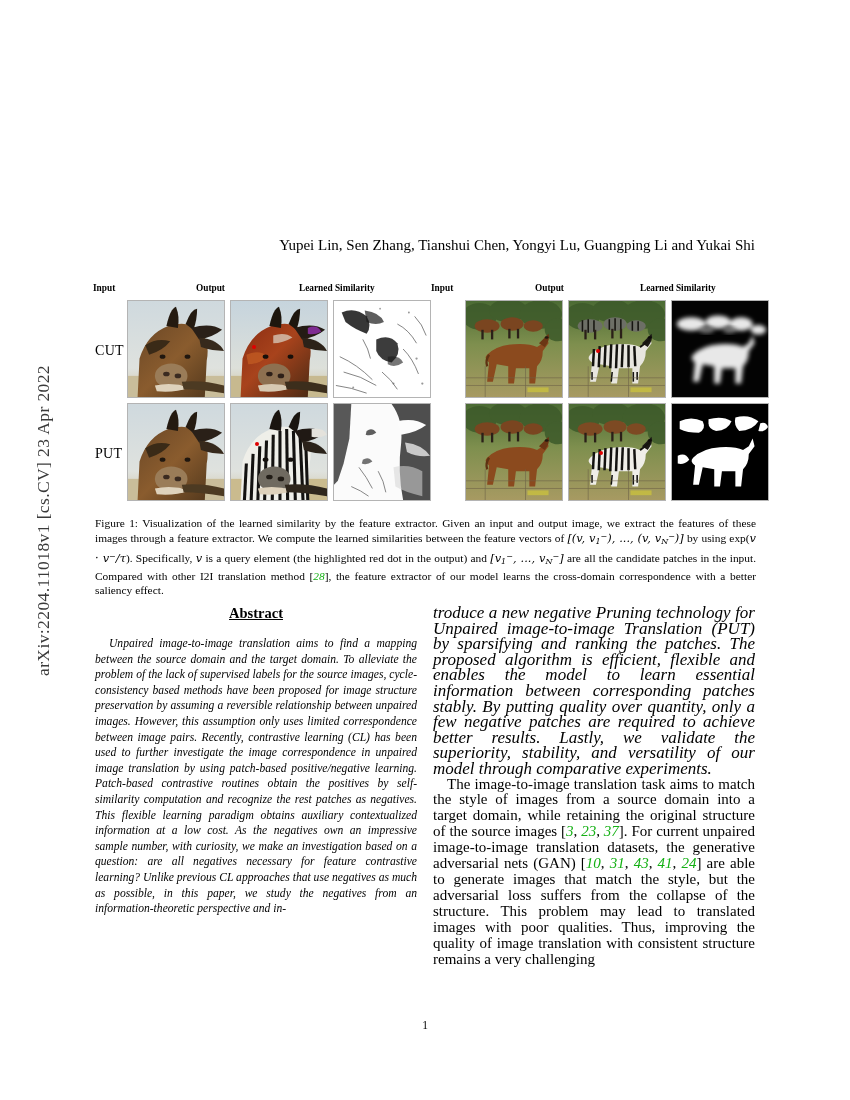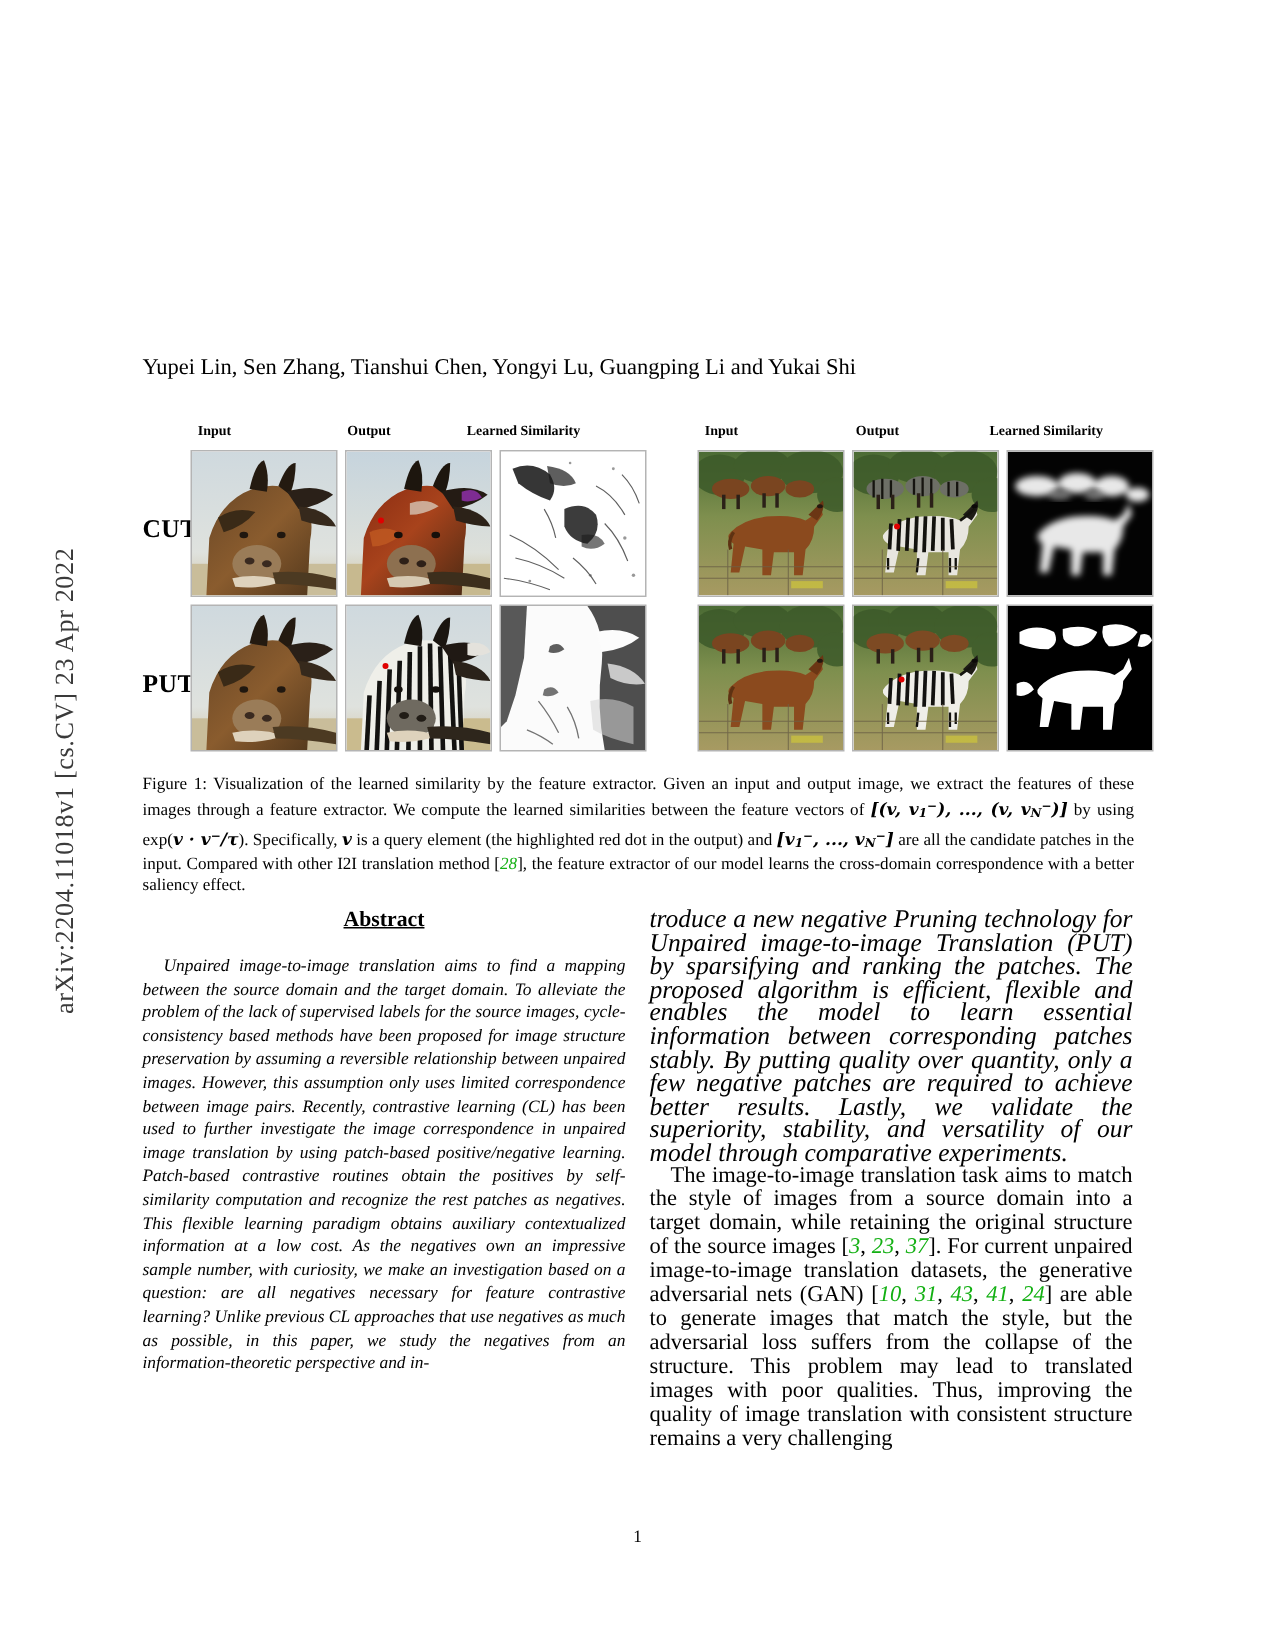--- a/index.html
+++ b/index.html
@@ -37,40 +37,39 @@
     text-align: center;
     font-size: 19.5px;
     font-weight: bold;
     line-height: 27px;
     letter-spacing: 0.1px;
   }
   .authors {
     position: absolute;
     left: 95px; top: 235px;
     width: 660px;
-    text-align: left;
+    text-align: right;
     font-size: 15px;
     line-height: 20px;
   }
 
   
   .figure { position: absolute; left: 95px; top: 283px; width: 660px; height: 222px; }
   .fig-headers { position: absolute; left: 0; top: 0; width: 660px; height: 14px; }
   .fig-header {
     position: absolute;
     top: 0;
     font-size: 9.3px;
     font-weight: bold;
-    text-align: center;
     white-space: nowrap;
   }
   .row-label {
     position: absolute;
-    font-size: 17px;
-    font-weight: bold;
+    font-size: 14px;
+    font-weight: normal;
     letter-spacing: 0.3px;
   }
   .panel {
     position: absolute;
     border: 1px solid #b4b4b4;
     overflow: hidden;
     background: #ffffff;
   }
   .panel .art { position: absolute; inset: 0; }
   .reddot {
@@ -83,21 +82,21 @@
   
   .caption {
     position: absolute;
     left: 95px; top: 516px;
     width: 661px;
     font-size: 11.4px;
     line-height: 14.4px;
     text-align: justify;
   }
   .cite { color: #13b013; font-style: italic; }
-  .mathi { font-family: "DejaVu Serif", serif; font-style: italic; font-weight: bold; }
+  .mathi { font-family: "DejaVu Serif", serif; font-style: italic; }
   .vsub { font-size: 8px; vertical-align: -0.22em; font-style: italic; }
   .vsup { font-size: 8px; vertical-align: 0.38em; }
 
   
   .col { position: absolute; width: 322px; top: 605px; }
   .col-left { left: 95px; }
   .col-right { left: 433px; }
 
   .abstract-head {
     text-align: center;

